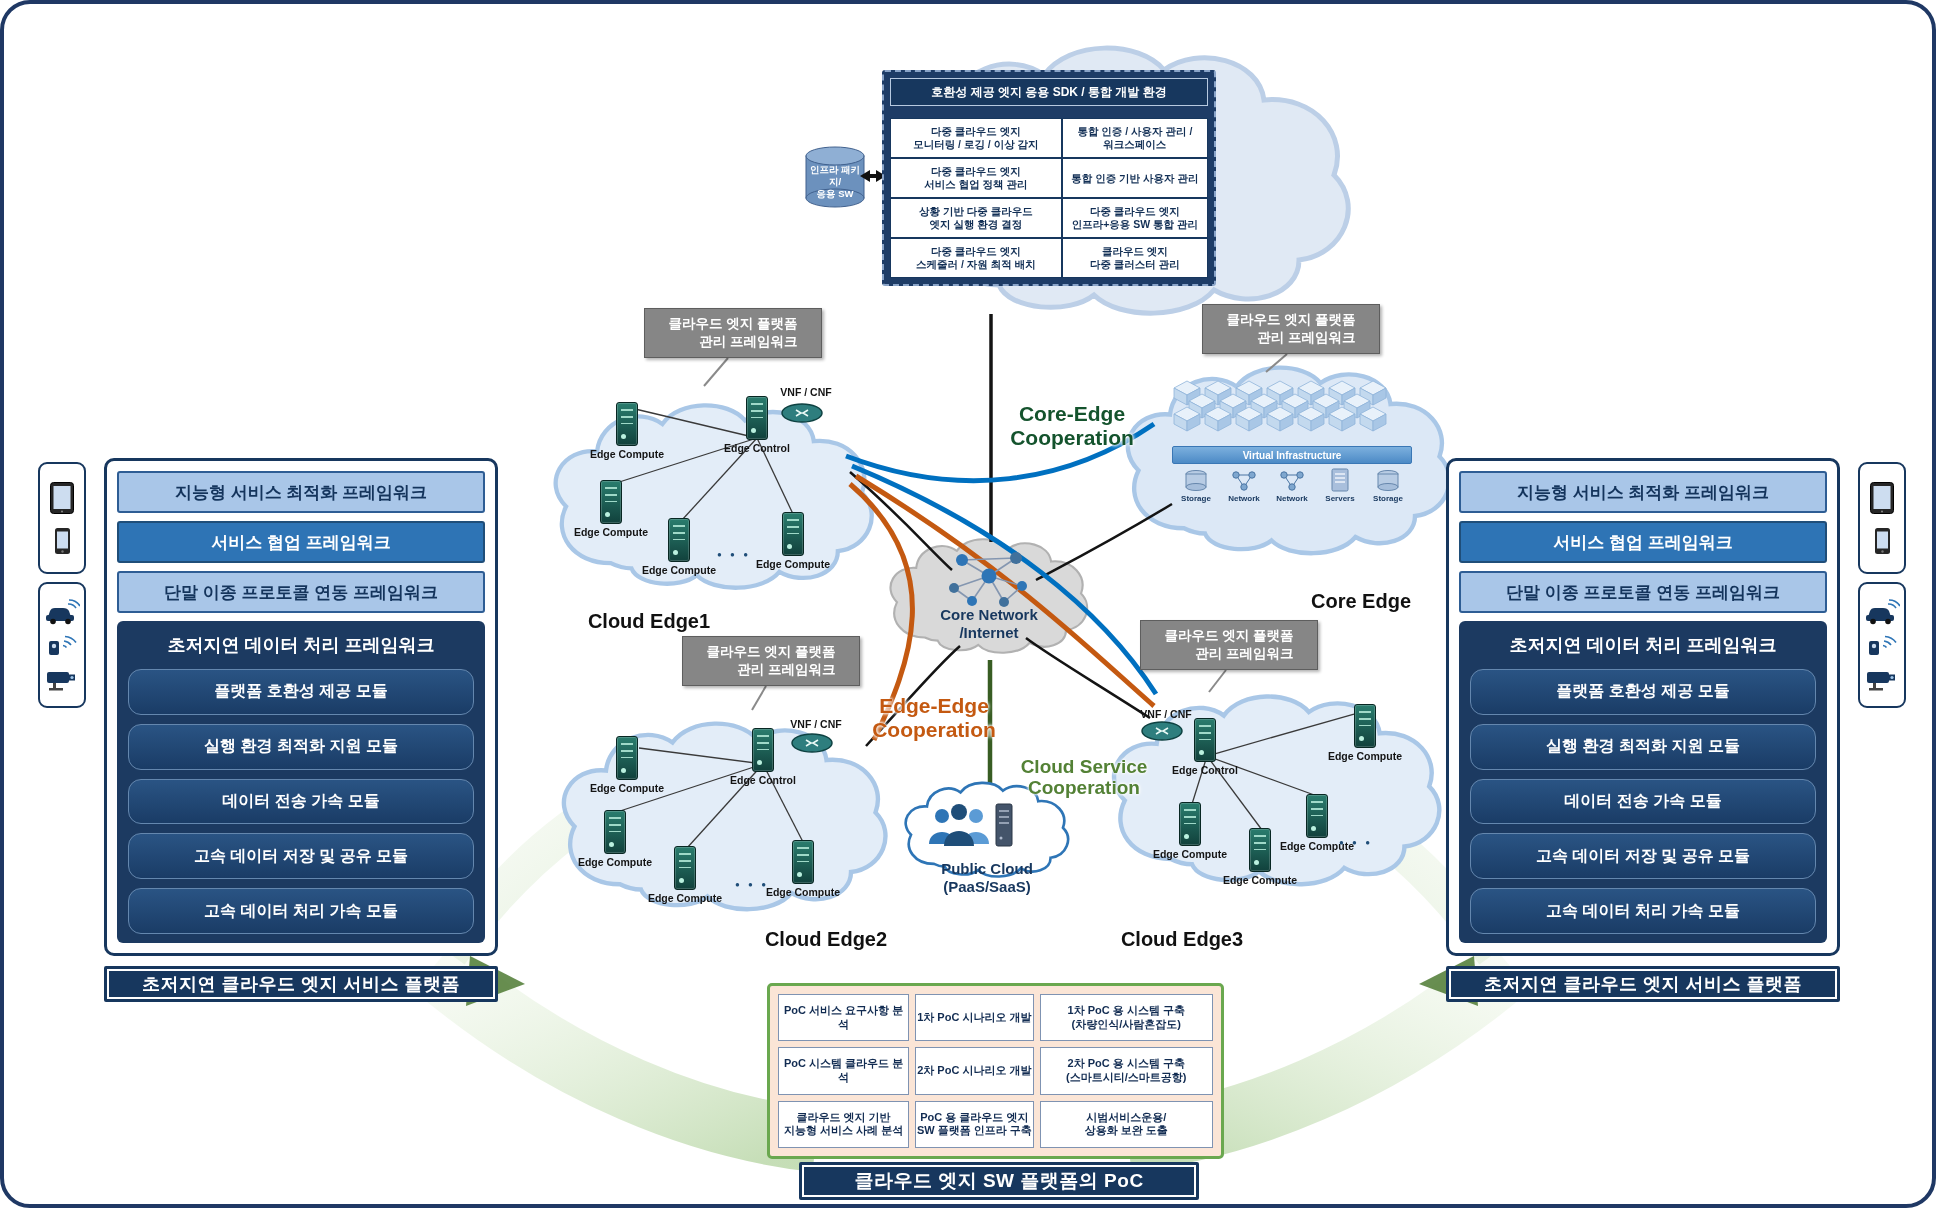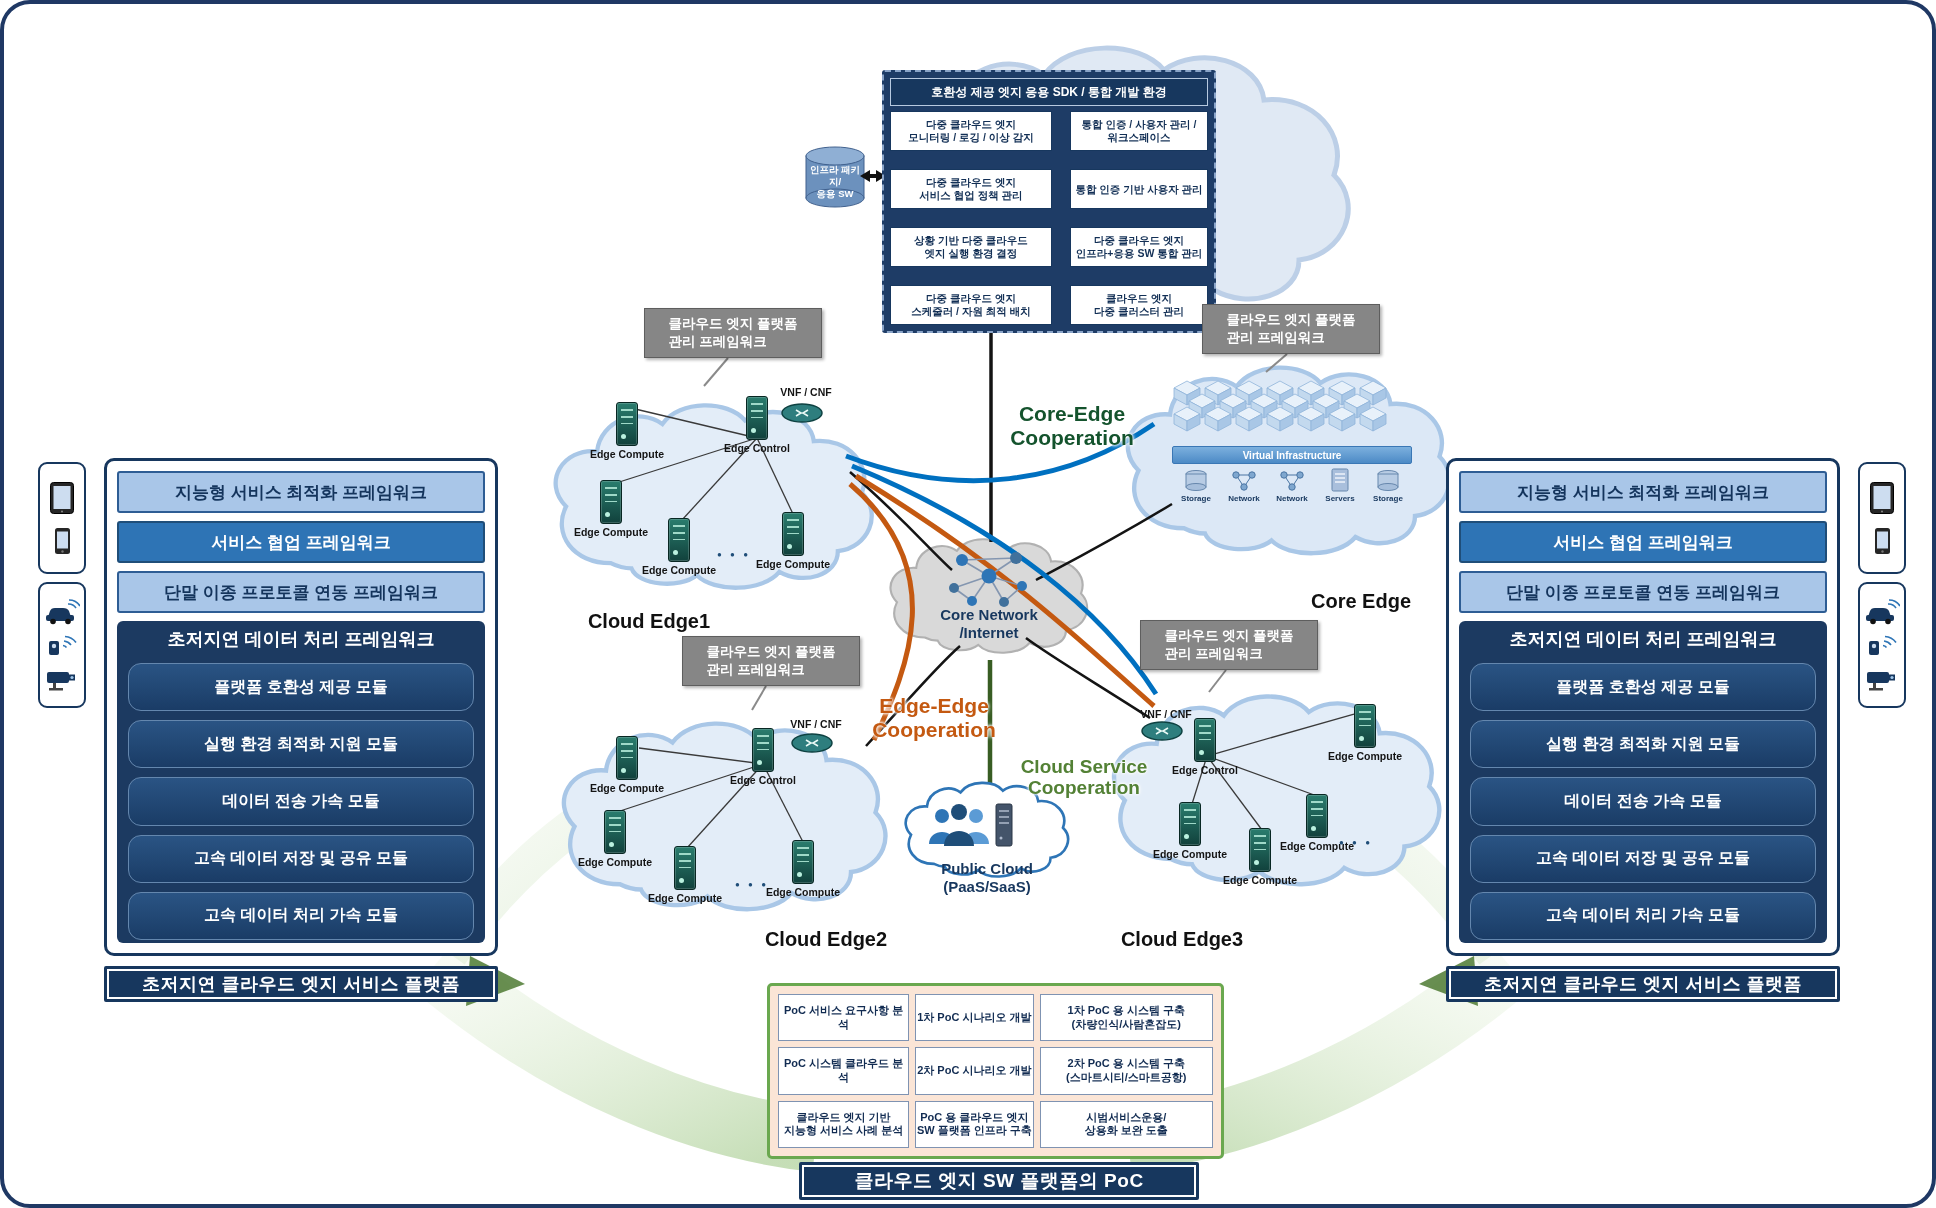--- a/index.html
+++ b/index.html
@@ -4,39 +4,39 @@
 <style>
   *{margin:0;padding:0;box-sizing:border-box}
   body{width:1936px;height:1208px;font-family:"Liberation Sans","DejaVu Sans",sans-serif;background:#fff}
   .page{position:relative;width:1936px;height:1208px;background:#fff;border:4px solid #1f3864;border-radius:30px;overflow:hidden}
   svg.bg{position:absolute;left:0;top:0;z-index:1}
   .content{position:absolute;left:0;top:0;width:1936px;height:1208px;z-index:2}
   .abs{position:absolute}
   .banner{position:absolute;background:#17375e;color:#fff;font-weight:bold;display:flex;align-items:center;justify-content:center;border:3px solid #17375e;box-shadow:inset 0 0 0 2px #fff;border-radius:2px;letter-spacing:.5px}
   .mgmt{position:absolute;left:878px;top:66px;width:334px;background:#1e3c66;border:2px dashed #8aa4c8;padding:6px;border-radius:3px}
   .sdkbar{height:28px;background:#17375e;border:1px solid #b7c9e0;color:#fff;font-weight:bold;font-size:12px;display:flex;align-items:center;justify-content:center;text-align:center}
-  .mgrid{display:grid;grid-template-columns:54fr 46fr;gap:18px;margin-top:5px}
+  .mgrid{display:grid;grid-template-columns:54fr 46fr;gap:0;margin-top:12px}
   .mcell{height:40px;background:#fff;border:1px solid #17375e;color:#122f55;font-weight:bold;font-size:10.5px;line-height:1.22;display:flex;align-items:center;justify-content:center;text-align:center;white-space:pre-line}
-  .tag{position:absolute;width:178px;height:50px;background:#868686;color:#fff;font-weight:bold;font-size:13.5px;line-height:1.3;display:flex;align-items:center;justify-content:center;text-align:left;white-space:pre-line;border:1px solid #5e5e5e;box-shadow:2px 2px 3px rgba(0,0,0,.3)}
+  .tag{position:absolute;width:178px;height:50px;background:#868686;color:#fff;font-weight:bold;font-size:13.5px;line-height:1.3;display:flex;align-items:center;justify-content:center;text-align:right;white-space:pre-line;border:1px solid #5e5e5e;box-shadow:2px 2px 3px rgba(0,0,0,.3)}
   .coop{position:absolute;font-weight:bold;font-size:21px;line-height:1.12;text-align:center;white-space:pre-line;text-shadow:0 0 3px #fff,0 0 3px #fff,0 0 5px #fff}
   .server{position:absolute;width:22px;height:44px;border-radius:3px;background:linear-gradient(180deg,#2a7d6e 0%,#11413c 100%);border:1px solid #082723;box-shadow:inset 0 0 0 1px rgba(255,255,255,.18)}
   .server::before{content:"";position:absolute;left:4px;right:4px;top:6px;height:15px;background:repeating-linear-gradient(180deg,#9fd9c8 0 2px,transparent 2px 7px)}
   .server::after{content:"";position:absolute;left:4px;top:31px;width:5px;height:5px;border-radius:50%;background:#baf0df}
   .slabel{position:absolute;transform:translateX(-50%);font-weight:bold;font-size:10.5px;color:#141414;white-space:nowrap}
   .dots{position:absolute;transform:translateX(-50%);color:#1f4e79;font-size:8px;font-weight:bold;letter-spacing:3px}
   .cloudname{position:absolute;transform:translateX(-50%);font-weight:bold;font-size:20px;color:#111;white-space:nowrap}
   .netlabel{position:absolute;color:#17375e;font-weight:bold;font-size:15px;line-height:1.18;text-align:center;white-space:pre-line}
   .vibar{position:absolute;left:1168px;top:442px;width:240px;height:18px;background:linear-gradient(180deg,#7cb0de,#4c8ac6);border:1px solid #3a77b5;border-radius:2px;color:#fff;font-weight:bold;font-size:10px;display:flex;align-items:center;justify-content:center}
   .reslabel{position:absolute;transform:translateX(-50%);font-weight:bold;font-size:8px;color:#17375e;white-space:nowrap}
   .cyltext{position:absolute;left:800px;top:160px;width:62px;color:#fff;font-weight:bold;font-size:9.5px;line-height:1.25;text-align:center;white-space:pre-line}
   .panel{position:absolute;width:394px;height:498px;background:#fff;border:3px solid #17375e;border-radius:10px;padding:10px;display:flex;flex-direction:column;gap:8px}
   .fw{height:42px;flex:none;display:flex;align-items:center;justify-content:center;font-weight:bold;font-size:17px;border-radius:3px;text-align:center}
   .fw.light{background:#a9c6e8;color:#14345c;border:2px solid #2e5d94}
   .fw.mid{background:#2e74b5;color:#fff;border:2px solid #1f4e79}
-  .dataf{flex:1;background:#1c3a61;border-radius:6px;padding:3px 11px;display:flex;flex-direction:column;gap:9px}
+  .dataf{flex:1;background:#1c3a61;border-radius:6px;padding:9px 11px;display:flex;flex-direction:column;gap:9px}
   .dtitle{color:#fff;font-weight:bold;font-size:18px;text-align:center;height:30px;flex:none;display:flex;align-items:center;justify-content:center}
   .module{flex:1;background:linear-gradient(180deg,#2a5484,#1a3c66);border:1px solid #6487ae;color:#fff;font-weight:bold;font-size:16px;display:flex;align-items:center;justify-content:center;border-radius:13px;text-align:center}
   .sidefoot{font-size:18px}
   .devbox{position:absolute;width:48px;background:#fff;border:2px solid #17375e;border-radius:9px;display:flex;flex-direction:column;align-items:center;justify-content:space-evenly;padding:5px 2px}
   .poc{position:absolute;left:763px;top:979px;width:457px;height:176px;background:#fbe5d6;border:3px solid #6aa84f;border-radius:5px;padding:8px;display:grid;grid-template-columns:31fr 28fr 41fr;grid-auto-rows:1fr;gap:6px}
   .pcell{background:#fff;border:1px solid #7f93b2;color:#122c52;font-weight:bold;font-size:11px;line-height:1.25;display:flex;align-items:center;justify-content:center;text-align:center;white-space:pre-line}
 </style>
 </head>
 <body>
 

